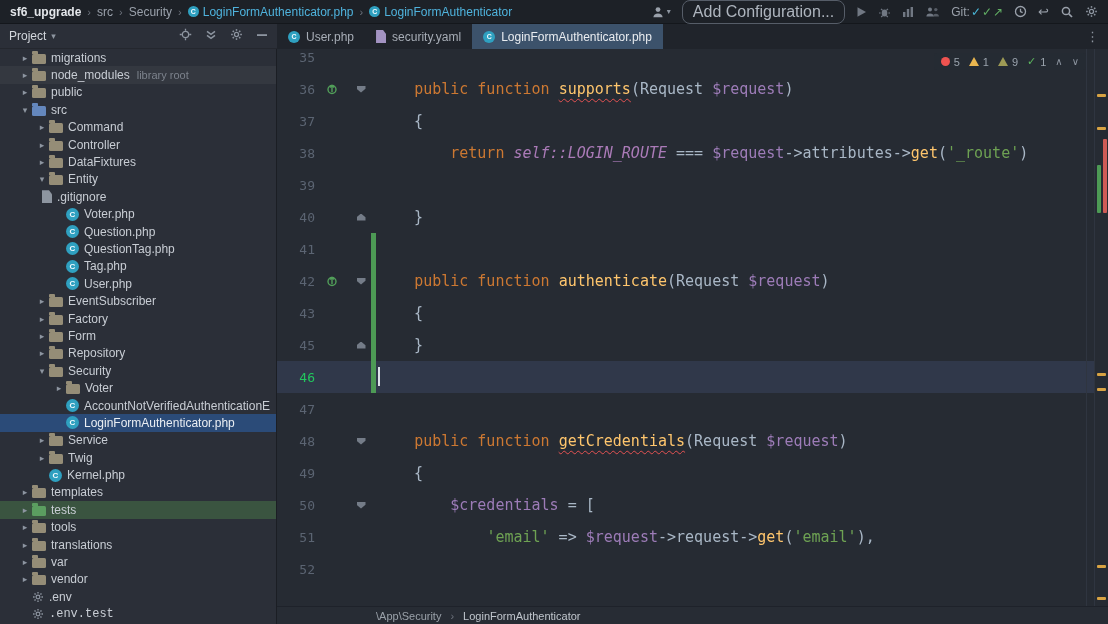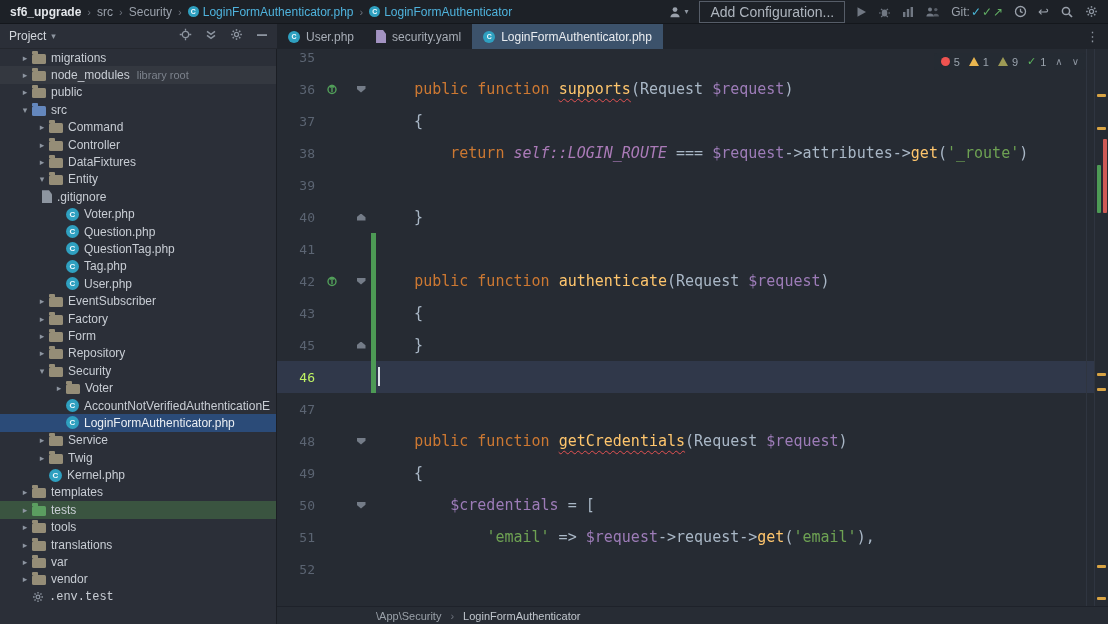--- a/index.html
+++ b/index.html
@@ -10,22 +10,22 @@
   .titlebar{position:absolute;left:0;top:0;width:100%;height:24px;background:#1d2127;border-bottom:1px solid #14171c;
     display:flex;align-items:center;padding:0 10px;font-size:12px;color:#9aa1ab;z-index:5}
   .tb-crumbs{display:flex;align-items:center;gap:6px;white-space:nowrap}
   .tb-item{display:flex;align-items:center;gap:4px;cursor:default}
   .tb-name{color:#e3e6ea;font-weight:bold}
   .tb-file{color:#4fb3dd}
   .tb-sep{color:#6d737d;font-size:11px}
   .tb-right{margin-left:auto;display:flex;align-items:center;gap:11px}
   .tb-ic{display:flex;align-items:center;gap:2px;color:#9aa1ab}
   .mini-caret{font-size:8px;color:#8d95a0}
-  .btn-addcfg{background:transparent;border:1px solid #565d68;border-radius:0;color:#aeb5be;
-    font-size:14px;padding:2px 10px;font-family:"Liberation Sans",sans-serif}
+  .btn-addcfg{background:transparent;border:1px solid #565d68;border-radius:8px;color:#aeb5be;
+    font-size:16px;padding:2px 10px;font-family:"Liberation Sans",sans-serif}
   .git-group{display:flex;align-items:center;gap:1px}
   .gi{font-size:12px}
   .gi.cyan{color:#49b5d6}
   .gi.green{color:#61ad63}
   .glyph{font-size:13px}
 
   
   .panel-header{position:absolute;left:0;top:24px;width:277px;height:25px;background:#2b2f38;
     display:flex;align-items:center;padding:0 9px;font-size:12px;color:#d3d7dd;gap:5px;z-index:4;border-bottom:1px solid #24272e}
   .ph-caret{font-size:9px;color:#8d95a0}
@@ -55,21 +55,21 @@
   .icon-doc{flex:none;width:10px;height:13px;background:#8d95a0;clip-path:polygon(0 0,70% 0,100% 30%,100% 100%,0 100%)}
   .icon-doc.yaml{background:#a393c2}
   .icon-gear{flex:none;display:flex;align-items:center}
 
   
   .editor{position:absolute;left:277px;top:49px;right:0;bottom:18px;background:#262b33;overflow:hidden;z-index:2}
   .lines{margin-top:-8px}
   .cline{display:flex;height:32px;align-items:center}
   .cline.current{background:#30384a}
   .ln{flex:none;width:46px;text-align:right;padding-right:8px;font:13px "DejaVu Sans Mono",monospace;color:#5b6472}
-  .current .ln{color:#bef264}
+  .current .ln{color:#22c55e}
   .gslot{flex:none;width:18px;display:flex;justify-content:center;align-items:center}
   .fslot{flex:none;width:16px;margin-left:12px;display:flex;justify-content:center;align-items:center}
   .fold-open{width:9px;height:7px;background:#747c88;clip-path:polygon(0 0,100% 0,100% 45%,50% 100%,0 45%)}
   .fold-close{width:9px;height:7px;background:#747c88;clip-path:polygon(50% 0,100% 55%,100% 100%,0 100%,0 55%)}
   .vcs{flex:none;width:5px;height:32px;margin-left:2px}
   .vcs.on{background:#4d9a55}
   pre.code{margin:0 0 0 2px;font:15px/32px "DejaVu Sans Mono",monospace;color:#a9b7c6;white-space:pre}
   .s-kw{color:#cc7832}
   .s-decl{color:#ffc66d}
   .s-call{color:#ffc66d}
@@ -401,37 +401,56 @@
         <div class="trow" style="padding-left: 18px;">
           <span class="chev">▸</span>
           <span class="icon-folder"></span>
           <span class="tlabel">var</span>
         </div>
         <div class="trow" style="padding-left: 18px;">
           <span class="chev">▸</span>
           <span class="icon-folder"></span>
           <span class="tlabel">vendor</span>
         </div>
-        <div class="trow" style="padding-left: 18px; font-family: Liberation Mono, monospace;">
+        <div class="trow" style="padding-left: 18px;">
           <span class="chev"></span>
           <span class="icon-gear">
             <svg width="12" height="12" viewBox="0 0 14 14">
               <circle cx="7" cy="7" r="2.2" fill="none" stroke="#8d95a0" stroke-width="1.4"></circle>
               <g stroke="#8d95a0" stroke-width="1.6">
                 <path d="M7 1.2 V3"></path>
                 <path d="M7 11 V12.8"></path>
                 <path d="M1.2 7 H3"></path>
                 <path d="M11 7 H12.8"></path>
                 <path d="M2.9 2.9 L4.2 4.2"></path>
                 <path d="M9.8 9.8 L11.1 11.1"></path>
                 <path d="M11.1 2.9 L9.8 4.2"></path>
                 <path d="M4.2 9.8 L2.9 11.1"></path>
               </g>
             </svg>
           </span>
+          <span class="tlabel">.env</span>
+        </div>
+        <div class="trow" style="padding-left: 18px; font-family: Liberation Mono, monospace;">
+          <span class="chev"></span>
+          <span class="icon-gear">
+            <svg width="12" height="12" viewBox="0 0 14 14">
+              <circle cx="7" cy="7" r="2.2" fill="none" stroke="#8d95a0" stroke-width="1.4"></circle>
+              <g stroke="#8d95a0" stroke-width="1.6">
+                <path d="M7 1.2 V3"></path>
+                <path d="M7 11 V12.8"></path>
+                <path d="M1.2 7 H3"></path>
+                <path d="M11 7 H12.8"></path>
+                <path d="M2.9 2.9 L4.2 4.2"></path>
+                <path d="M9.8 9.8 L11.1 11.1"></path>
+                <path d="M11.1 2.9 L9.8 4.2"></path>
+                <path d="M4.2 9.8 L2.9 11.1"></path>
+              </g>
+            </svg>
+          </span>
           <span class="tlabel">.env.test</span>
         </div>
       </div>
   </aside>
 
   <main class="editor">
     <div class="lines">
         <div class="cline">
           <span class="ln">35</span>
           <span class="gslot"></span>

